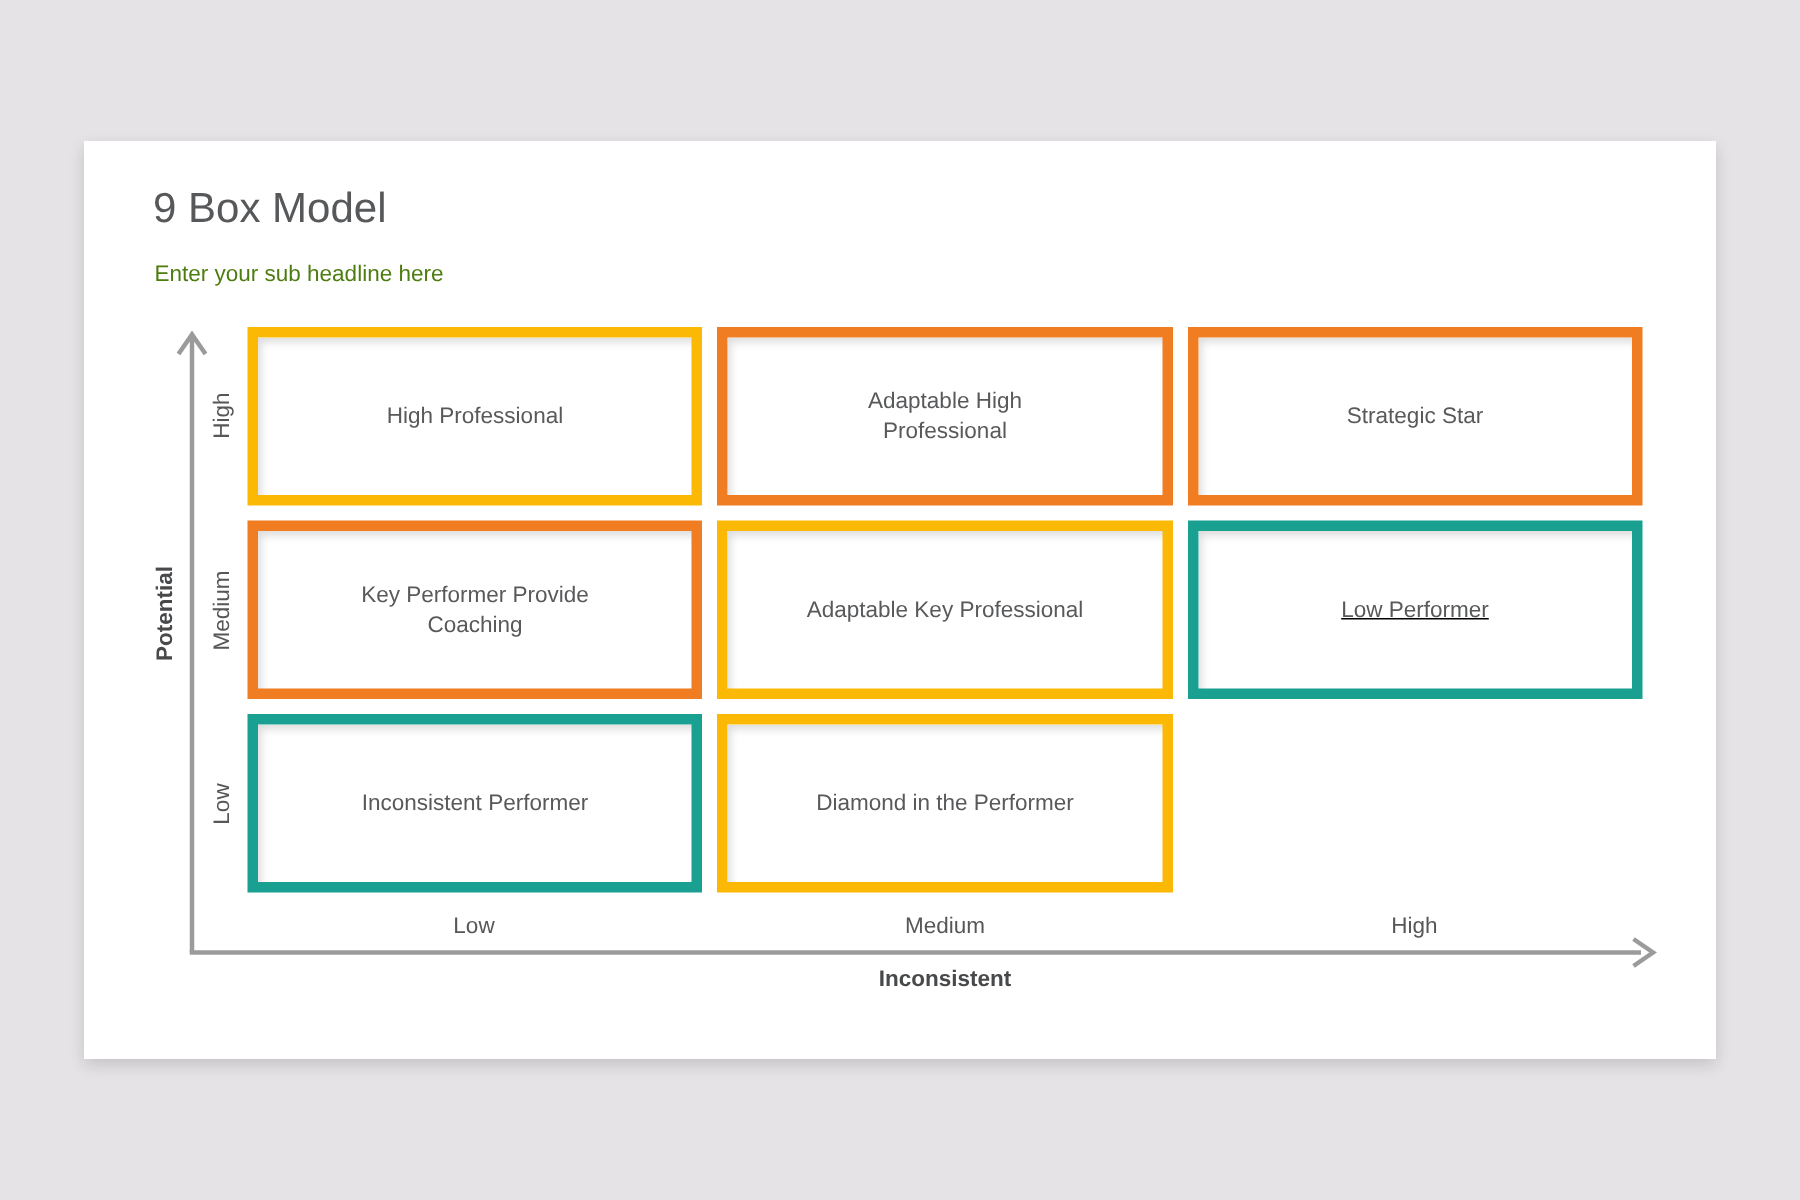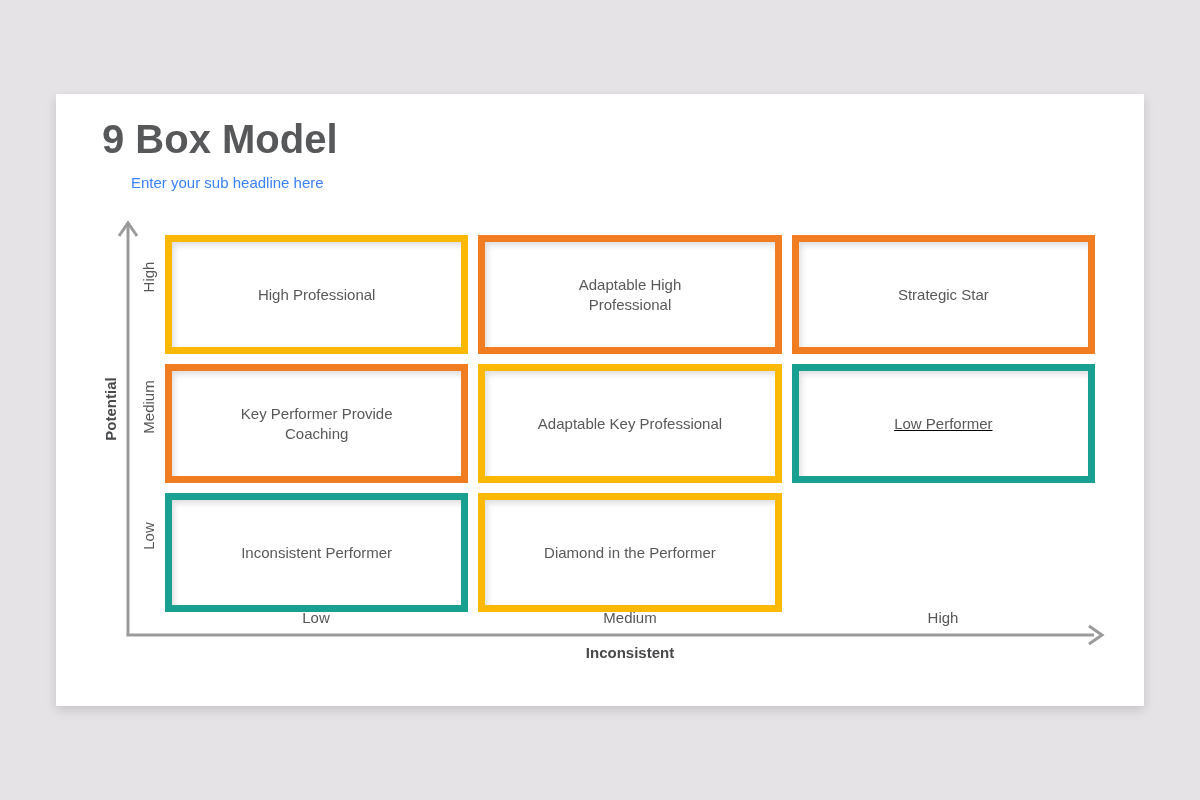--- a/index.html
+++ b/index.html
@@ -17,45 +17,43 @@
     top: 94px;
     width: 1088px;
     height: 612px;
     background: #ffffff;
     box-shadow: 0 4px 10px rgba(0,0,0,0.14);
   }
   .title {
     position: absolute;
     left: 46px;
     top: 24px;
-    font-size: 40px;
+    font-size: 28px;
     line-height: 42px;
-    font-weight: 700;
+    font-weight: 400;
     color: #57585a;
   }
   .subtitle {
     position: absolute;
     left: 47px;
     top: 78px;
     font-size: 15px;
     line-height: 21px;
-    color: #3b82f6;
-    margin-left: 28px;
+    color: #4d7c0f;
   }
   .grid {
     position: absolute;
     left: 109px;
     top: 124px;
     width: 930px;
     height: 377px;
     display: grid;
     grid-template-columns: repeat(3, 1fr);
     grid-template-rows: repeat(3, 1fr);
     gap: 10px;
-    margin-top: 17px;
   }
   .cell {
     background: #ffffff;
     border: 7px solid #cccccc; 
     box-shadow: inset 3px 4px 6px -1px rgba(0,0,0,0.14);
     display: flex;
     align-items: center;
     justify-content: center;
     text-align: center;
   }

